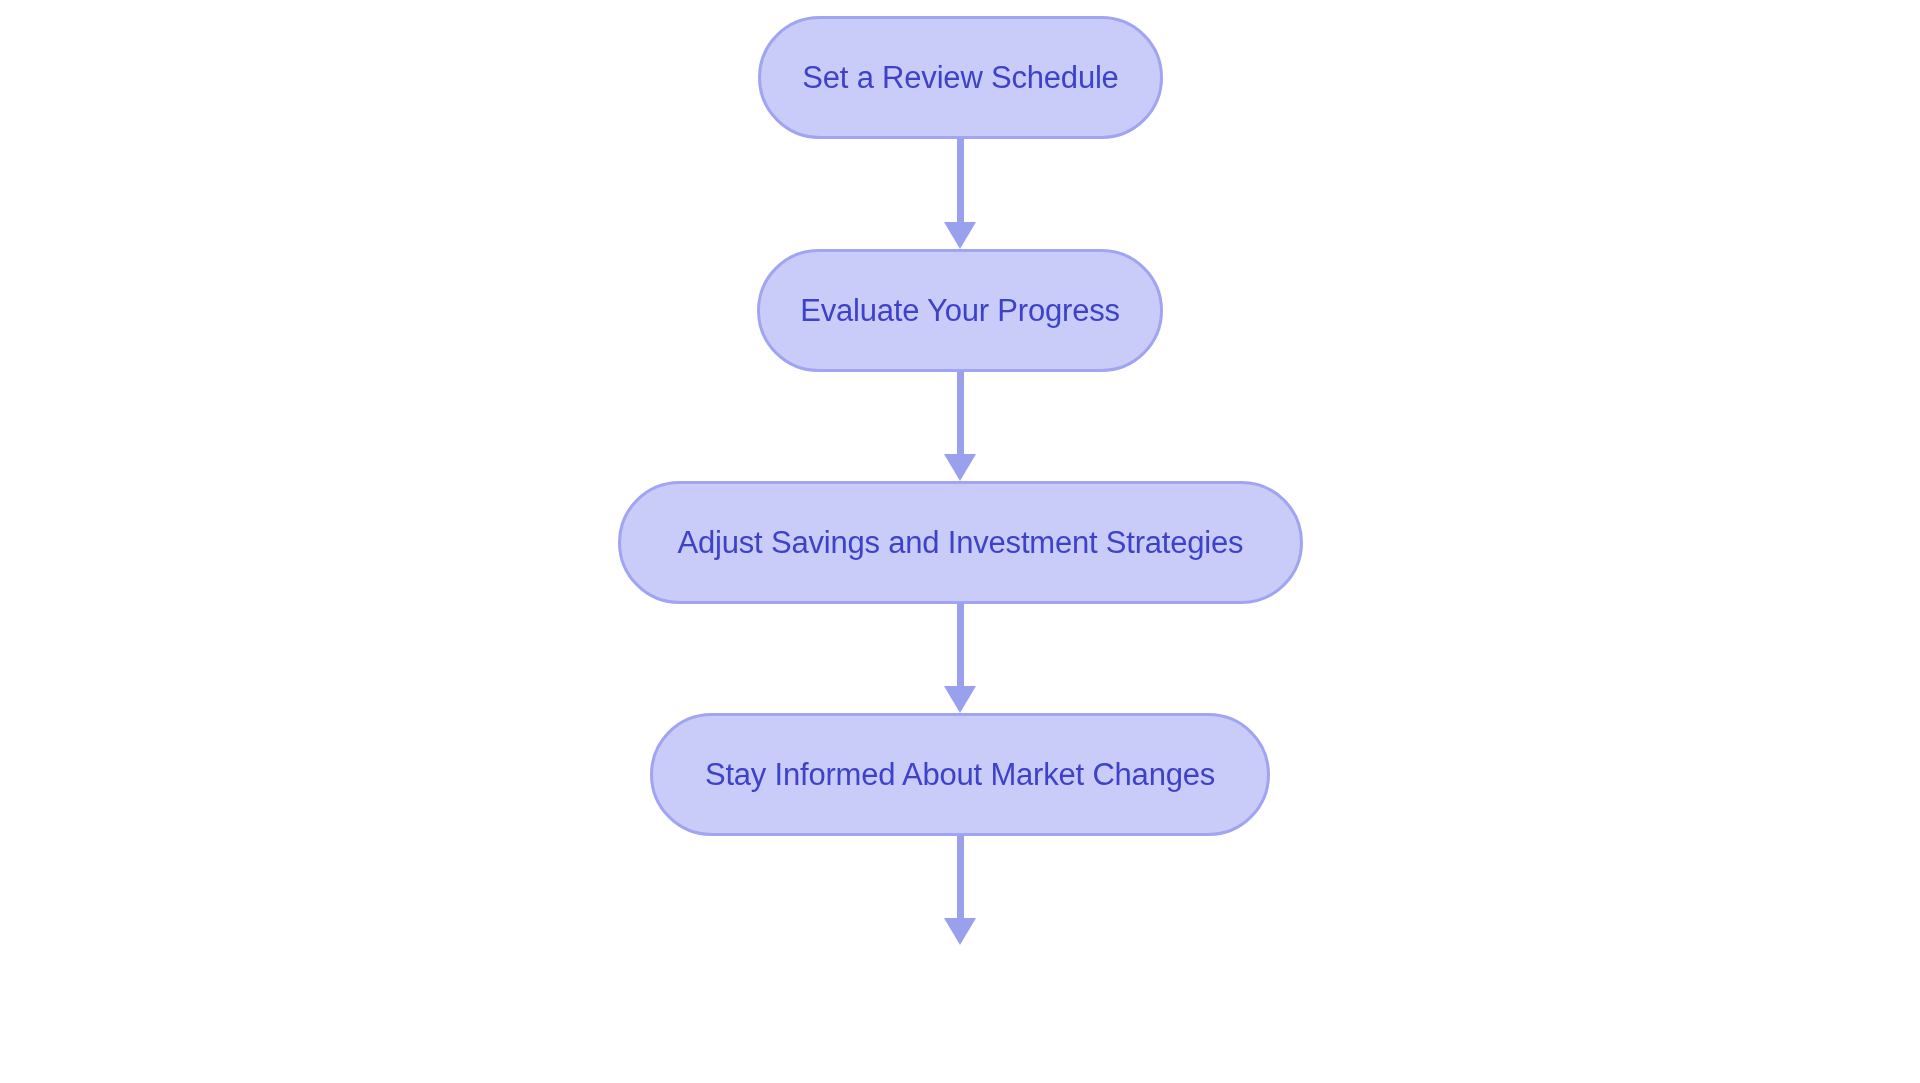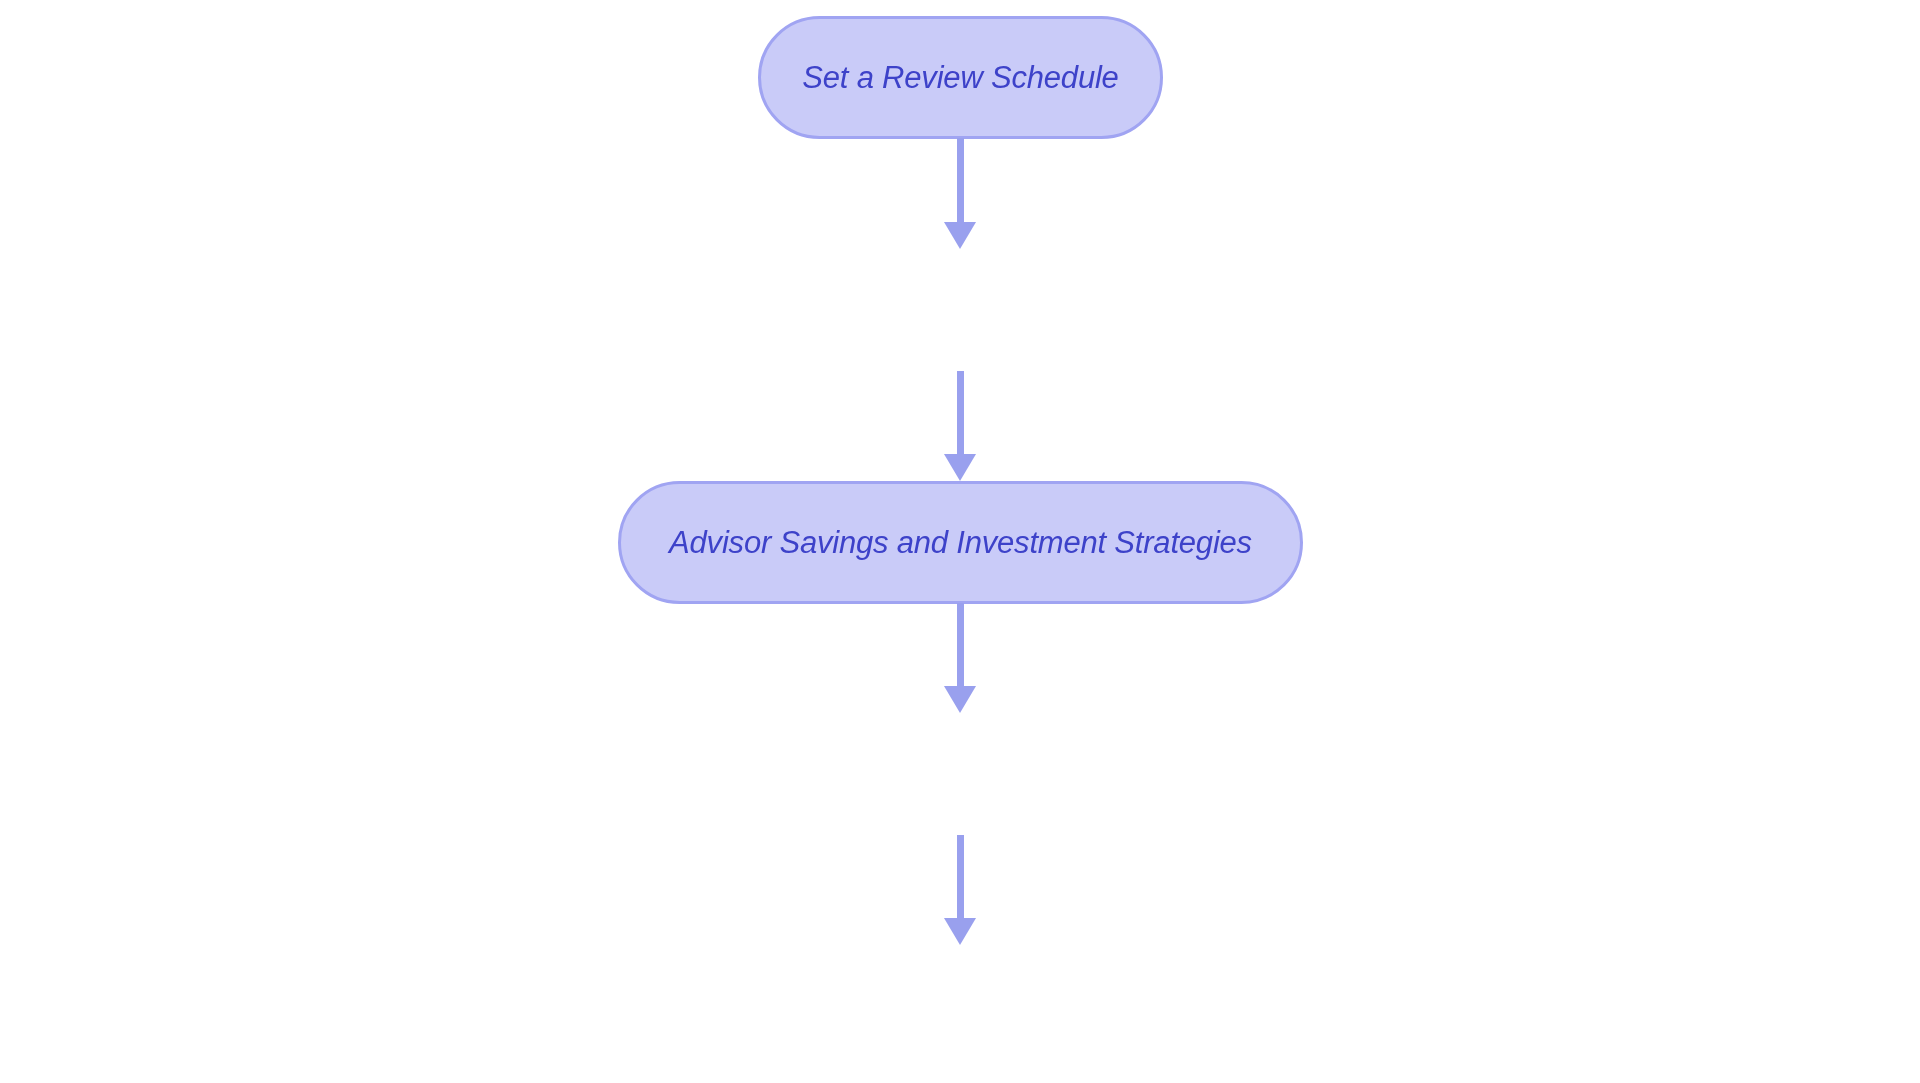--- a/index.html
+++ b/index.html
@@ -7,21 +7,20 @@
     padding: 0;
     background: #ffffff;
     font-family: "Liberation Sans", sans-serif;
   }
   .canvas {
     position: relative;
     width: 1848px;
     height: 1083px;
     background: var(--bg, #ffffff);
     overflow: hidden;
-    font-style: italic;
   }
   .pill {
     position: absolute;
     height: 123px;
     box-sizing: border-box;
     background: var(--node-fill, #c9cbf8);
     border: 3px solid var(--node-border, #a0a4f2);
     border-radius: 62px;
     display: flex;
     align-items: center;
@@ -76,35 +75,41 @@
 
   <div class="pill n1">
     <span class="pill-label">Set a Review Schedule</span>
   </div>
 
   <div class="arrow a1">
     <div class="arrow-stem"></div>
     <div class="arrow-head"></div>
   </div>
 
+  <div class="pill n2">
+    <span class="pill-label">Evaluate Your Progress</span>
+  </div>
 
   <div class="arrow a2">
     <div class="arrow-stem"></div>
     <div class="arrow-head"></div>
   </div>
 
   <div class="pill n3">
-    <span class="pill-label">Advisor Savings and Investment Strategies</span>
+    <span class="pill-label">Adjust Savings and Investment Strategies</span>
   </div>
 
   <div class="arrow a3">
     <div class="arrow-stem"></div>
     <div class="arrow-head"></div>
   </div>
 
+  <div class="pill n4">
+    <span class="pill-label">Stay Informed About Market Changes</span>
+  </div>
 
   <div class="arrow a4">
     <div class="arrow-stem"></div>
     <div class="arrow-head"></div>
   </div>
 
 
 </div>
 
 </body></html>

